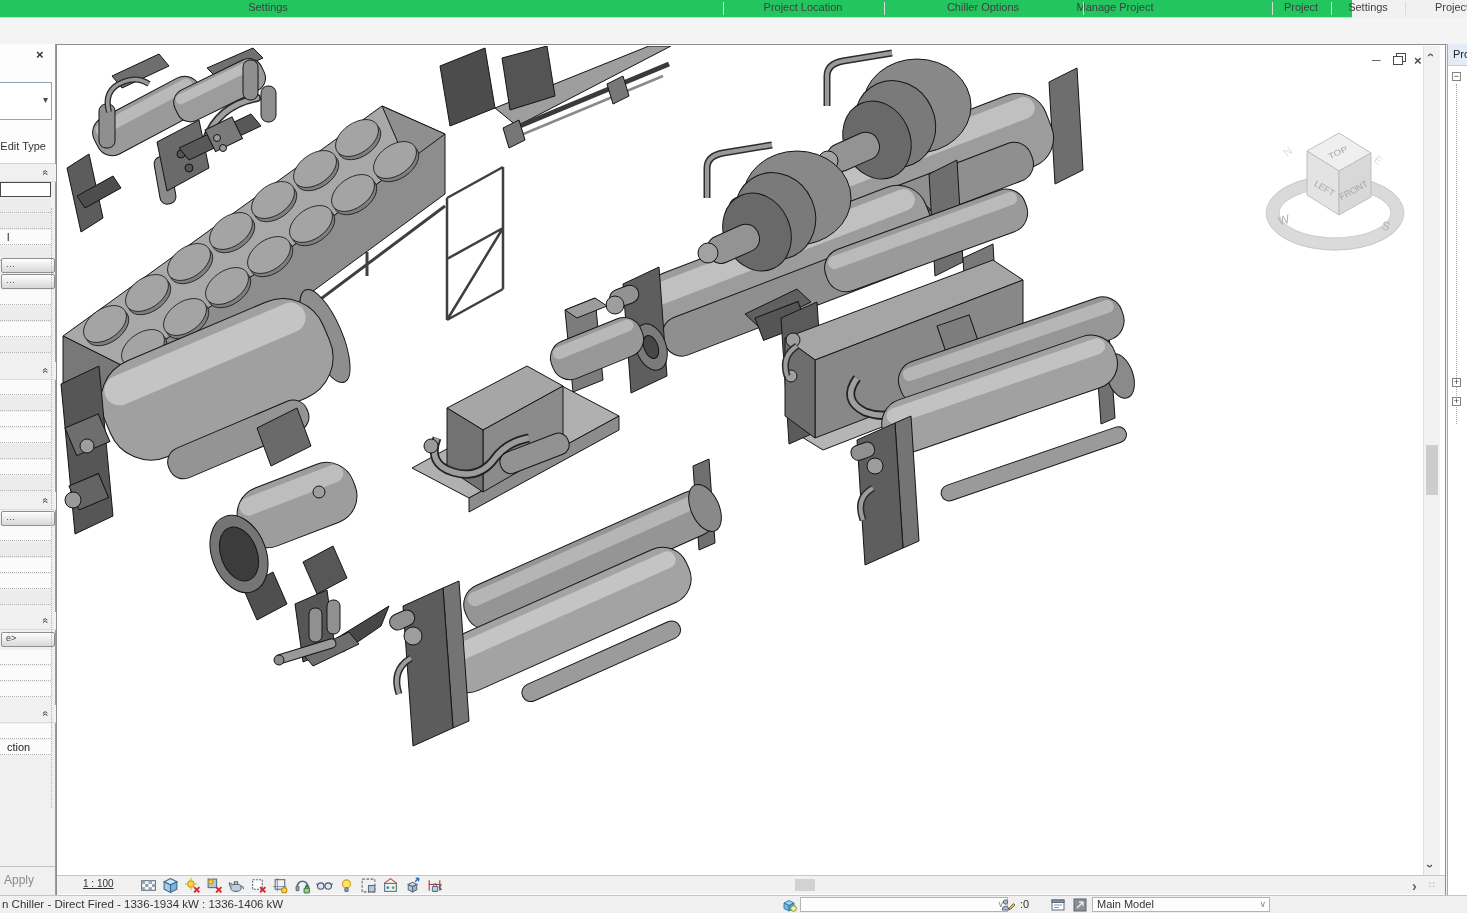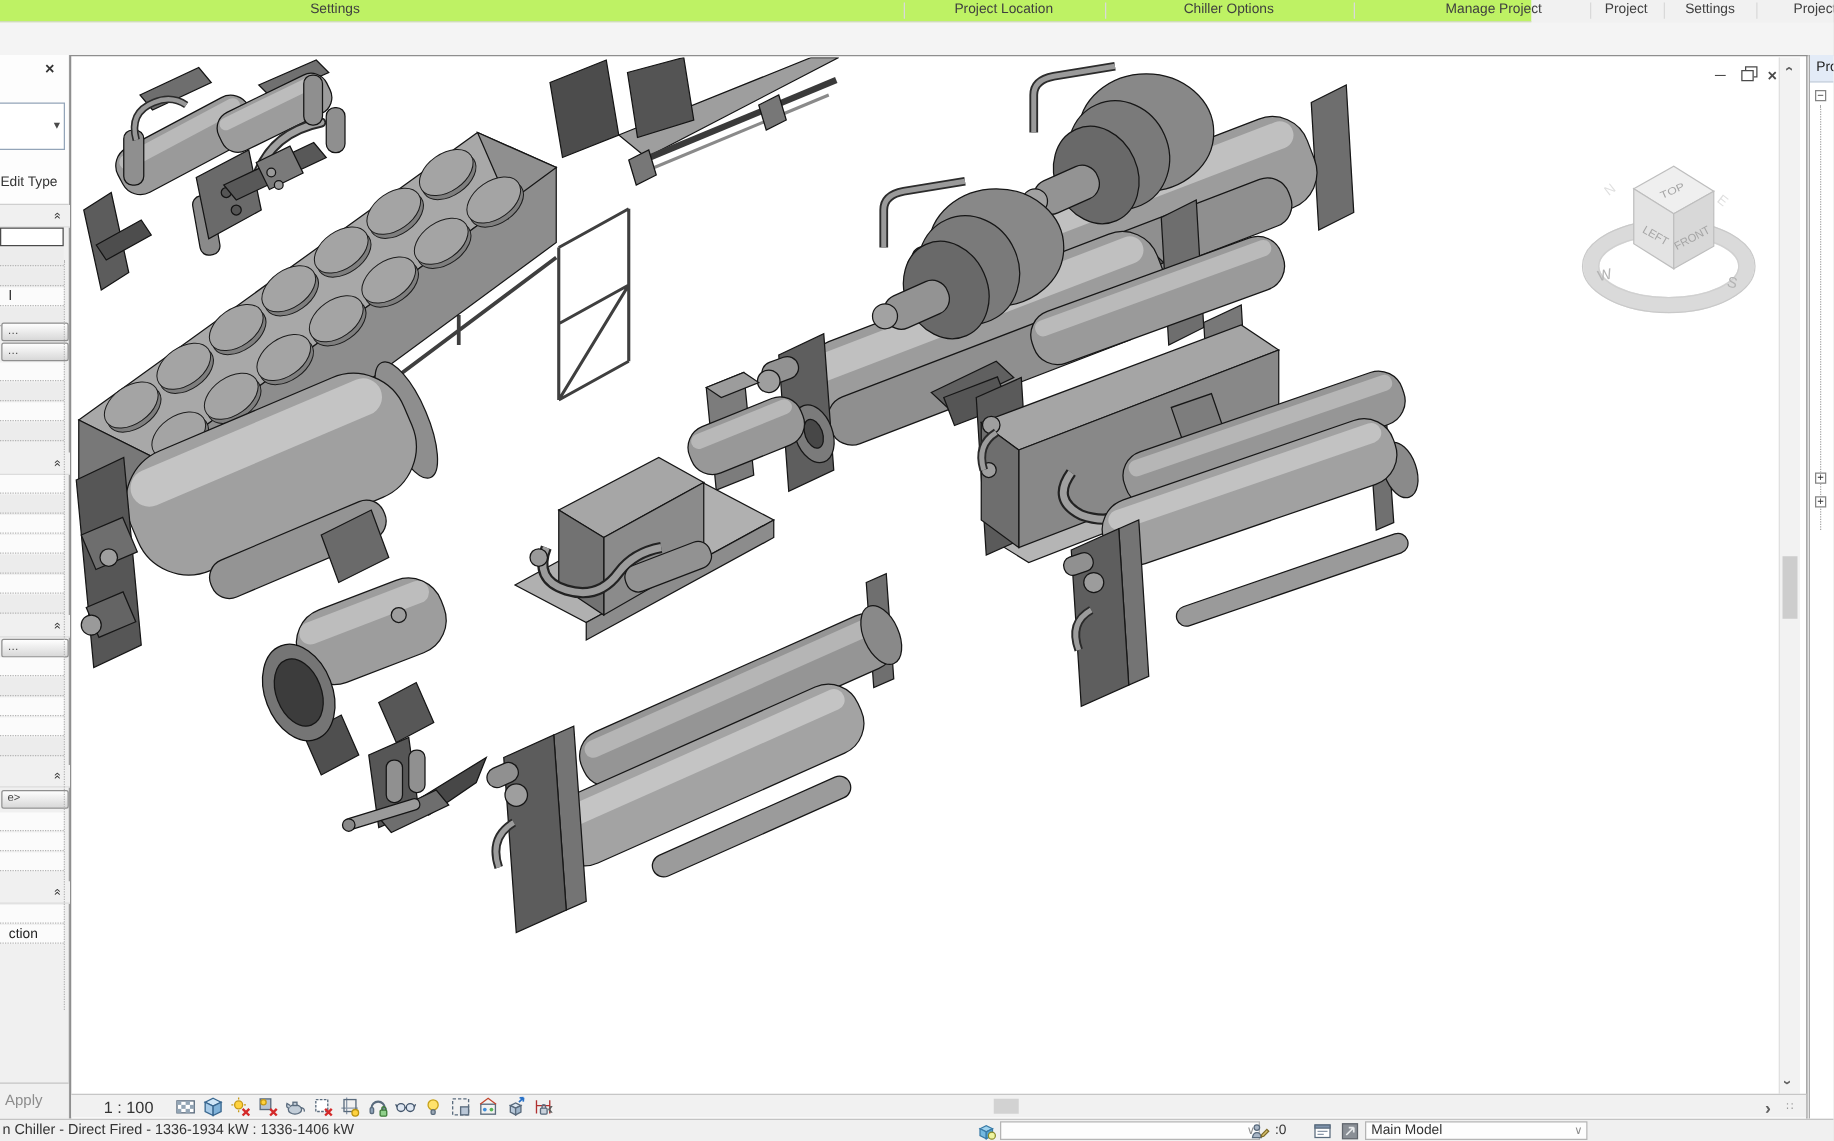--- a/index.html
+++ b/index.html
@@ -1,21 +1,21 @@
 <!DOCTYPE html>
 <html><head>
 <meta charset="utf-8">
 <style>
   html,body{margin:0;padding:0;background:#d8d8d8;}
   #app{position:relative;width:1467px;height:913px;overflow:hidden;
        font-family:"Liberation Sans",sans-serif;background:#f1f1f1;
        -webkit-font-smoothing:antialiased;}
   .abs{position:absolute;}
   
-  #ribbon{position:absolute;left:0;top:0;width:1225px;height:17px;background:#bef264;
+  #ribbon{position:absolute;left:0;top:0;width:1352px;height:17px;background:#22c55e;
           border-bottom:1px solid #d5d5d5;}
   .panel-label{position:absolute;top:1px;transform:translateX(-50%);font-size:11px;color:#3f3f3f;white-space:nowrap;}
   .panel-div{position:absolute;top:2px;width:1px;height:13px;background:#d9d9d9;}
   
   #options-bar{position:absolute;left:0;top:18px;width:1467px;height:26px;background:#f4f4f4;
                border-bottom:1px solid #b9b9b9;}
   
   #palette{position:absolute;left:0;top:44px;width:56px;height:851px;background:#f0f0f0;
            border-right:1px solid #9b9b9b;box-sizing:border-box;}
   #palette-top{position:absolute;left:0;top:0;width:55px;height:119px;background:#fdfdfd;border-bottom:1px solid #cfcfcf;}
@@ -37,21 +37,21 @@
   #winctl{position:absolute;left:1315px;top:8px;width:60px;height:16px;color:#4a4a4a;}
   #winctl .wc{position:absolute;top:0;width:16px;height:14px;cursor:default;}
   
   #viewcube{position:absolute;left:1208px;top:76px;}
   
   #vscroll{position:absolute;left:1366px;top:1px;width:17px;height:829px;background:#f2f2f2;border-left:1px solid #e0e0e0;box-sizing:border-box;}
   .sb-chev{position:absolute;font-size:12px;color:#5f5f5f;font-weight:bold;}
   #vthumb{position:absolute;left:2px;top:399px;width:12px;height:50px;background:#cdcdcd;}
   
   #viewbottom{position:absolute;left:0;top:830px;width:1388px;height:19px;background:#f1f1f1;border-top:1px solid #c6c6c6;box-sizing:border-box;}
-  #vcb-scale{position:absolute;left:26px;top:2px;font-size:13px;color:#333;}
+  #vcb-scale{position:absolute;left:26px;top:2px;font-size:10px;color:#333;text-decoration:underline;}
   .vcb-icon{position:absolute;top:1px;width:17px;height:17px;}
   #htrack{position:absolute;left:394px;top:1px;width:957px;height:16px;background:#f1f1f1;}
   #hthumb{position:absolute;left:344px;top:2px;width:20px;height:12px;background:#d2d2d2;}
   #hgrip{position:absolute;left:1372px;top:4px;font-size:9px;color:#9a9a9a;letter-spacing:1px;}
   
   #browser{position:absolute;left:1447px;top:44px;width:20px;height:851px;background:#ffffff;border-left:1px solid #aaaaaa;box-sizing:border-box;overflow:hidden;}
   #browser-title{position:absolute;left:0;top:0;width:20px;height:21px;background:#e3ebf7;border-bottom:1px solid #c6cfdc;
                  font-size:11px;color:#222;line-height:20px;padding-left:5px;white-space:nowrap;}
   .tree-box{position:absolute;left:4px;width:9px;height:9px;background:#fff;border:1px solid #848484;
             font-size:9px;line-height:7px;text-align:center;color:#333;box-sizing:border-box;}
@@ -68,21 +68,21 @@
 </style>
 </head>
 <body>
 
 <div id="app">
 
   <div id="ribbon">
     <span class="panel-label" style="left:268px">Settings</span>
     <span class="panel-label" style="left:803px">Project Location</span>
     <span class="panel-label" style="left:983px">Chiller Options</span>
-    <span class="panel-label" style="left:1195px">Manage Project</span>
+    <span class="panel-label" style="left:1115px">Manage Project</span>
     <span class="panel-label" style="left:1301px">Project</span>
     <span class="panel-label" style="left:1368px">Settings</span>
     <span class="panel-label" style="left:1452px">Project</span>
     <div class="panel-div" style="left:723px"></div>
     <div class="panel-div" style="left:884px"></div>
     <div class="panel-div" style="left:1083px"></div>
     <div class="panel-div" style="left:1272px"></div>
     <div class="panel-div" style="left:1331px"></div>
     <div class="panel-div" style="left:1405px"></div>
   </div>

